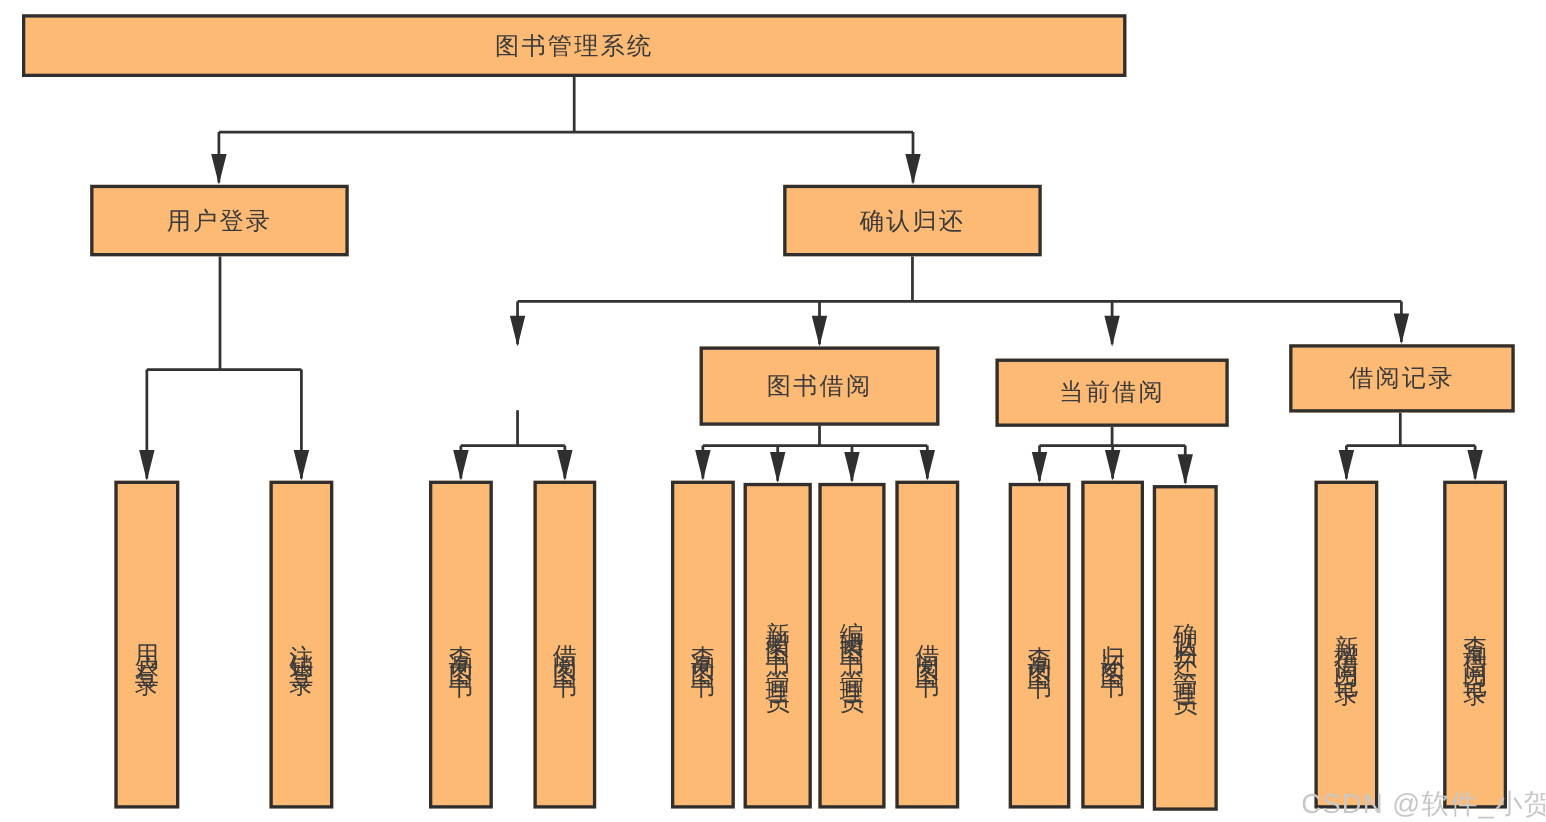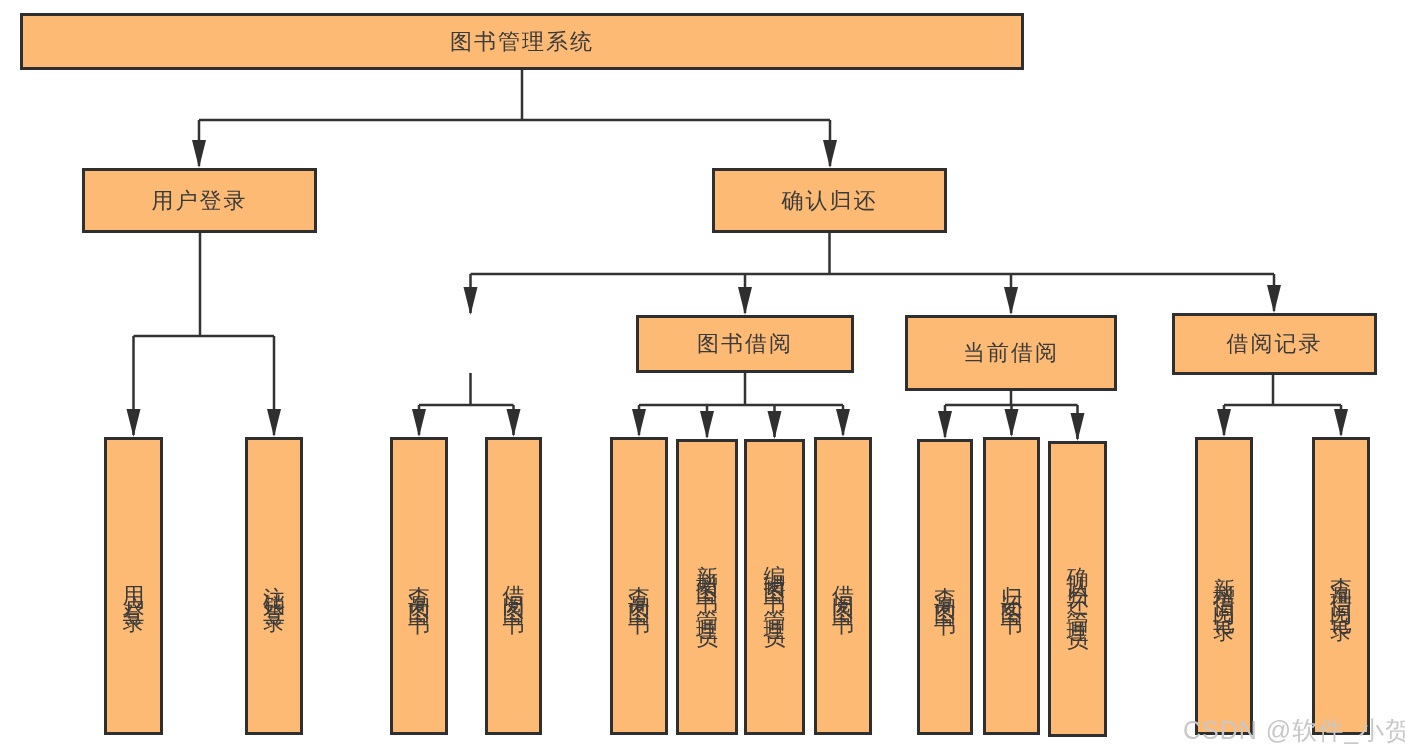--- a/index.html
+++ b/index.html
@@ -73,24 +73,24 @@
     <span class="hlabel">图书管理系统</span>
   </div>
 
   <div class="node" style="left:82px;top:168px;width:235px;height:65px">
     <span class="hlabel">用户登录</span>
   </div>
   <div class="node" style="left:712px;top:168px;width:235px;height:65px">
     <span class="hlabel">确认归还</span>
   </div>
 
-  <div class="node" style="left:636px;top:315px;width:218px;height:58px">
+  <div class="node" style="left:636px;top:315px;width:218px;height:72px">
     <span class="hlabel">图书借阅</span>
   </div>
-  <div class="node" style="left:905px;top:315px;width:212px;height:76px">
+  <div class="node" style="left:905px;top:326px;width:212px;height:62px">
     <span class="hlabel">当前借阅</span>
   </div>
   <div class="node" style="left:1172px;top:313px;width:205px;height:62px">
     <span class="hlabel">借阅记录</span>
   </div>
 
   <div class="node" style="left:104px;top:437px;width:59px;height:298px">
     <span class="vlabel">用户登录</span>
   </div>
   <div class="node" style="left:245px;top:437px;width:58px;height:298px">

